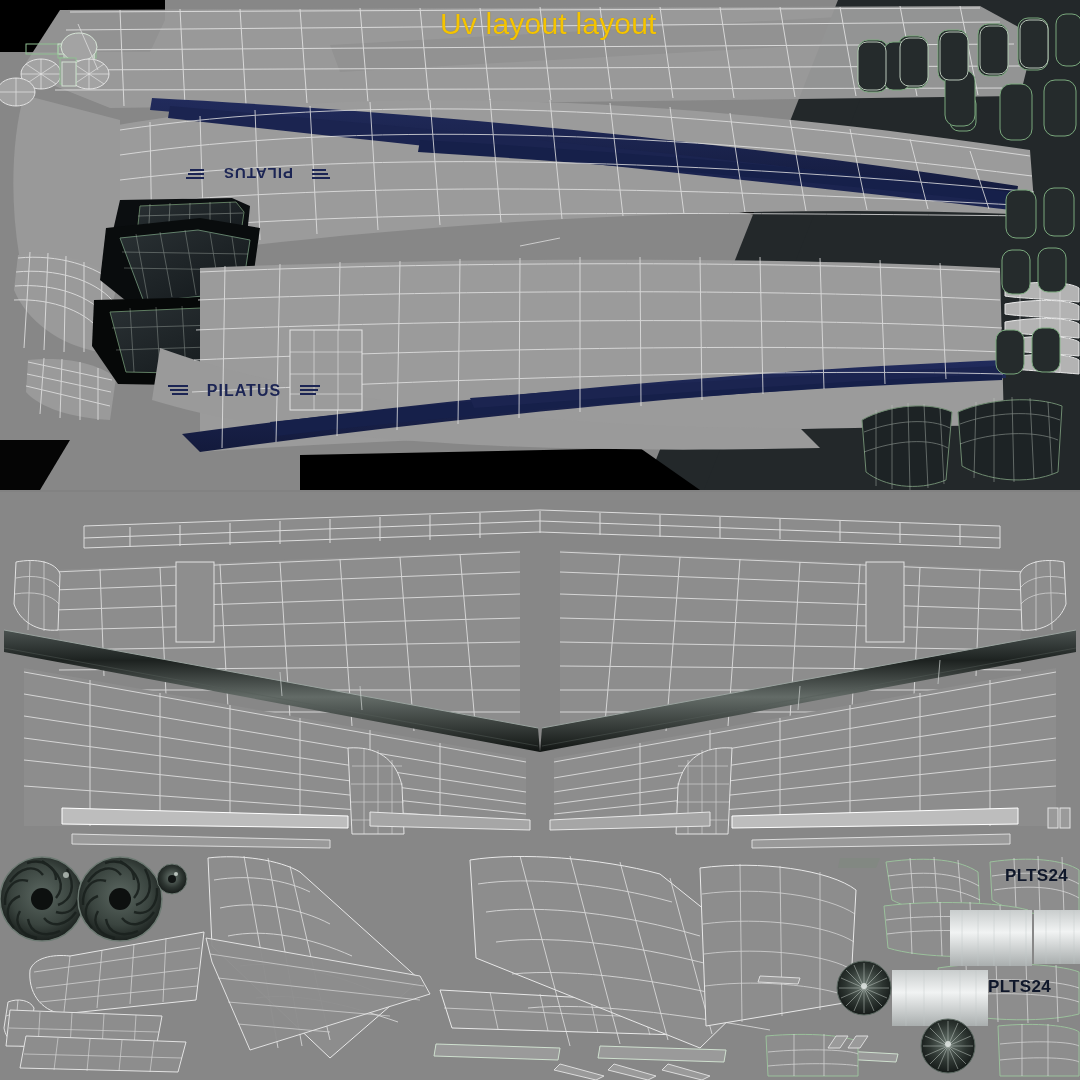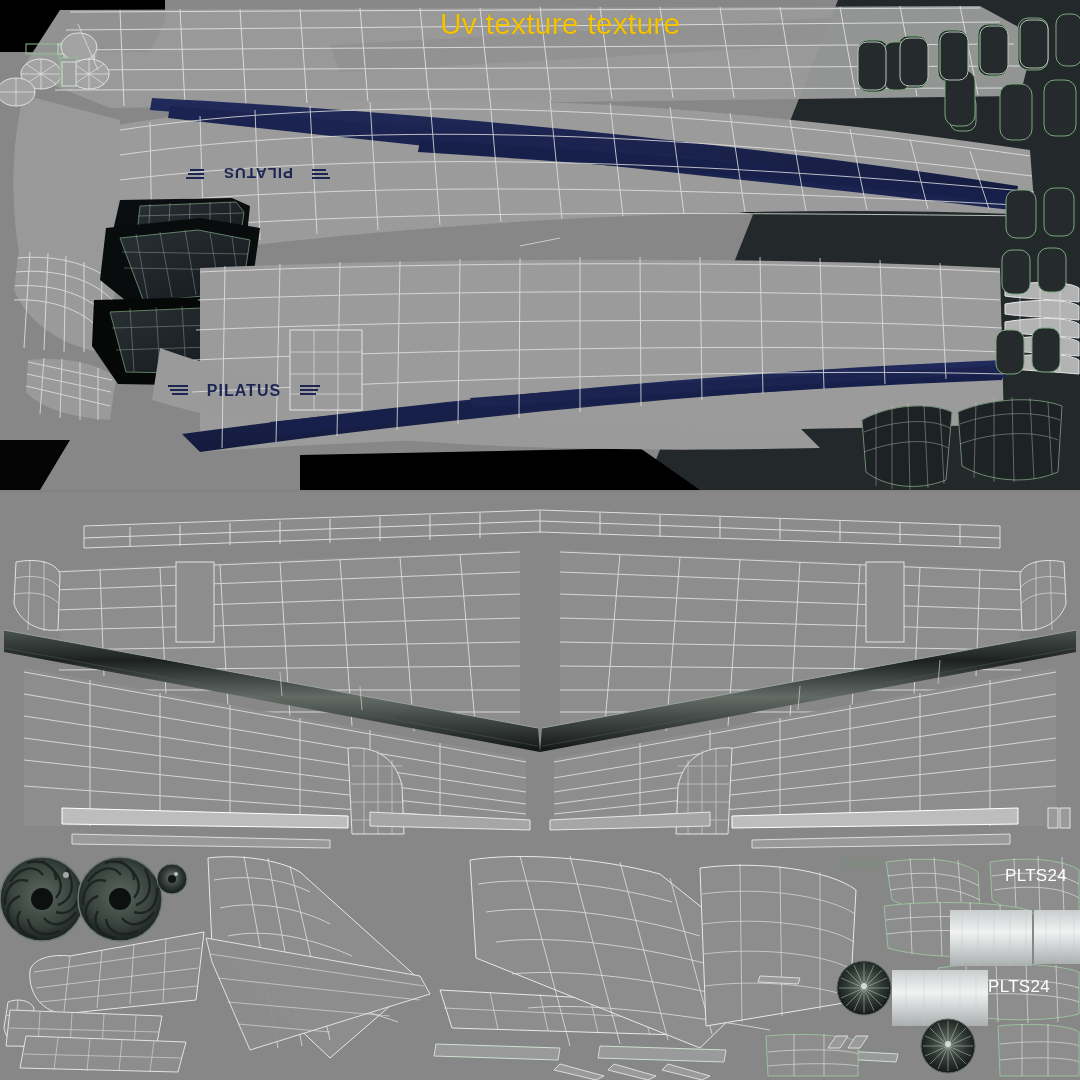--- a/index.html
+++ b/index.html
@@ -26,22 +26,22 @@
     position:absolute;
     color:#1c2554;
     font-weight:bold;
     font-size:14px;
     letter-spacing:1.2px;
     white-space:nowrap;
     z-index:40;
   }
   .plts{
     position:absolute;
-    color:#ffffff;
-    font-weight:normal;
+    color:#0f172a;
+    font-weight:bold;
     font-size:17px;
     letter-spacing:.3px;
     white-space:nowrap;
     z-index:45;
   }
   #logo-top{left:186px;top:165px;transform:rotate(180deg);}
   #logo-bot{left:168px;top:380px;}
   #plts-1{left:1005px;top:866px;}
   #plts-2{left:988px;top:977px;}
 </style>
@@ -314,21 +314,21 @@
           <path d="M960 424 C 992 412, 1034 410, 1060 420"></path>
           <path d="M960 444 C 992 432, 1034 430, 1058 440"></path>
         </g>
       </g>
 
       <g stroke="#ddd" stroke-width="1" opacity=".8" fill="none">
         <path d="M78 24 L98 70"></path>
         <path d="M520 246 L560 238"></path>
       </g>
     </svg>
-    <div class="label" id="label-top">Uv texture texture</div>
+    <div class="label" id="label-top">Uv layout layout</div>
   </div>
 
   <div class="panel" id="panel-wing">
     <svg width="1080" height="360" viewBox="0 0 1080 360">
       <defs>
         <linearGradient id="gLead" x1="0" y1="0" x2="0" y2="1">
           <stop offset="0" stop-color="#4a5250"></stop>
           <stop offset=".25" stop-color="#1d2220"></stop>
           <stop offset=".55" stop-color="#636b67"></stop>
           <stop offset="1" stop-color="#101412"></stop>

